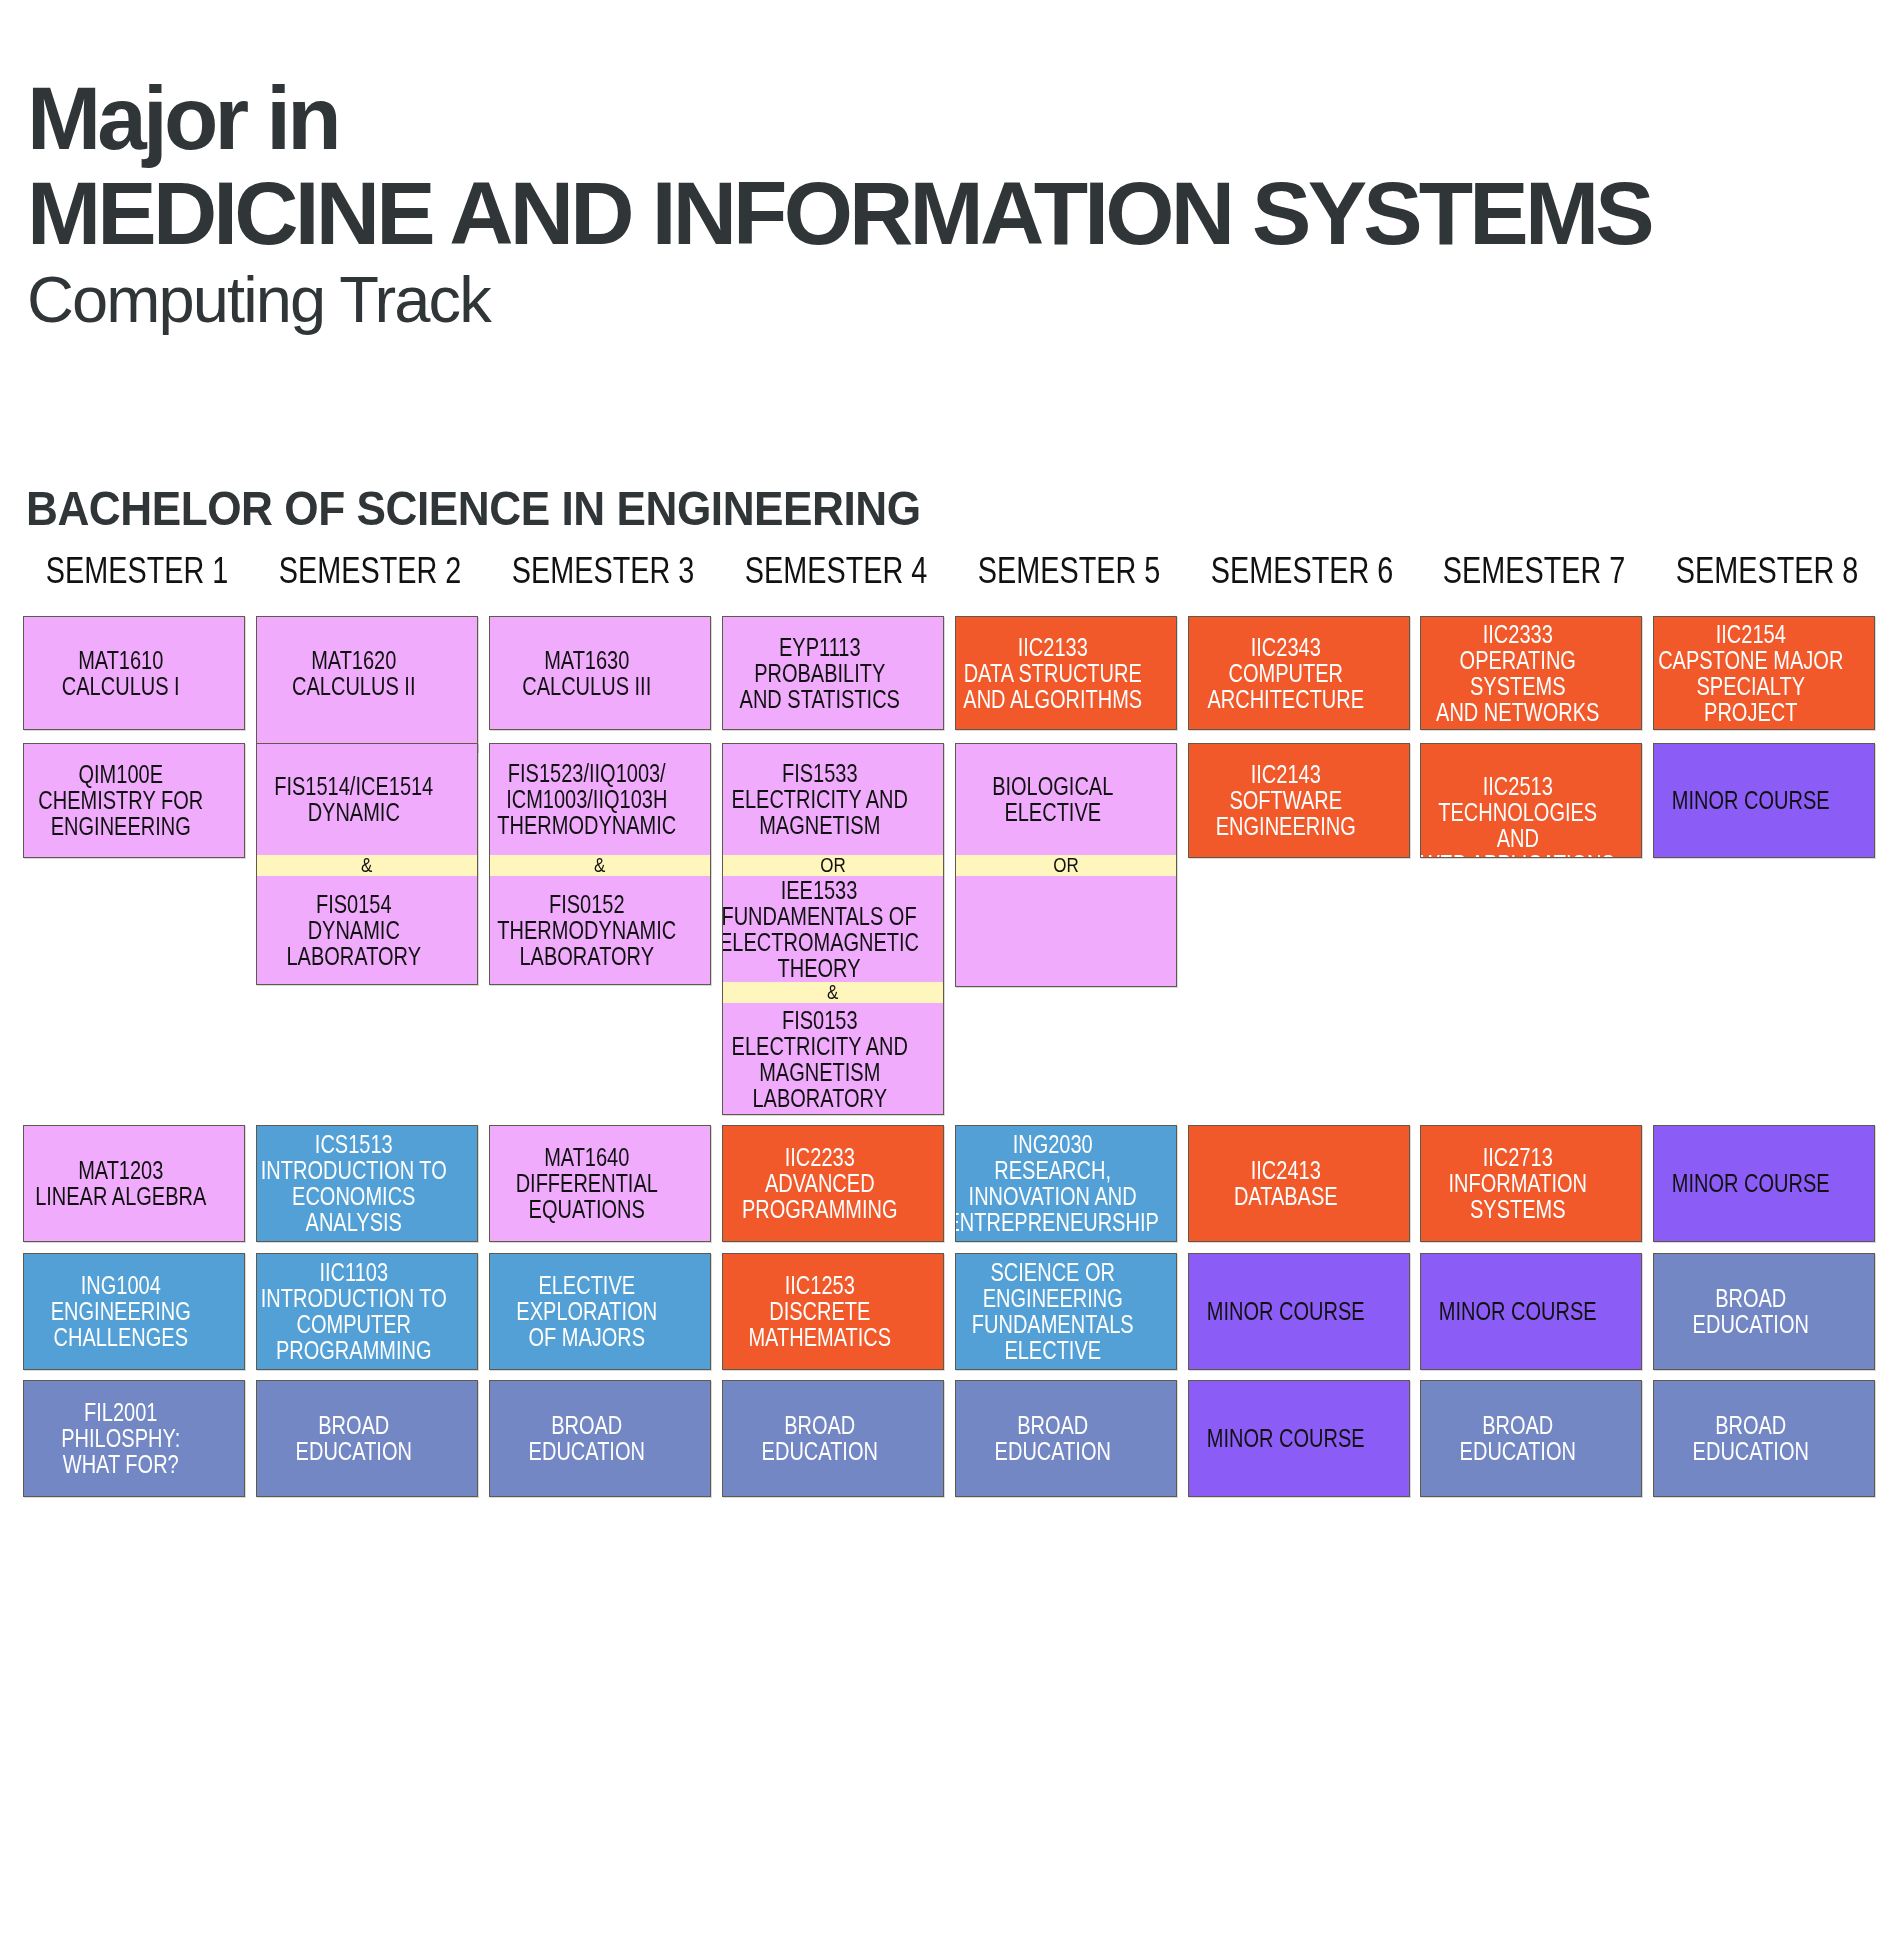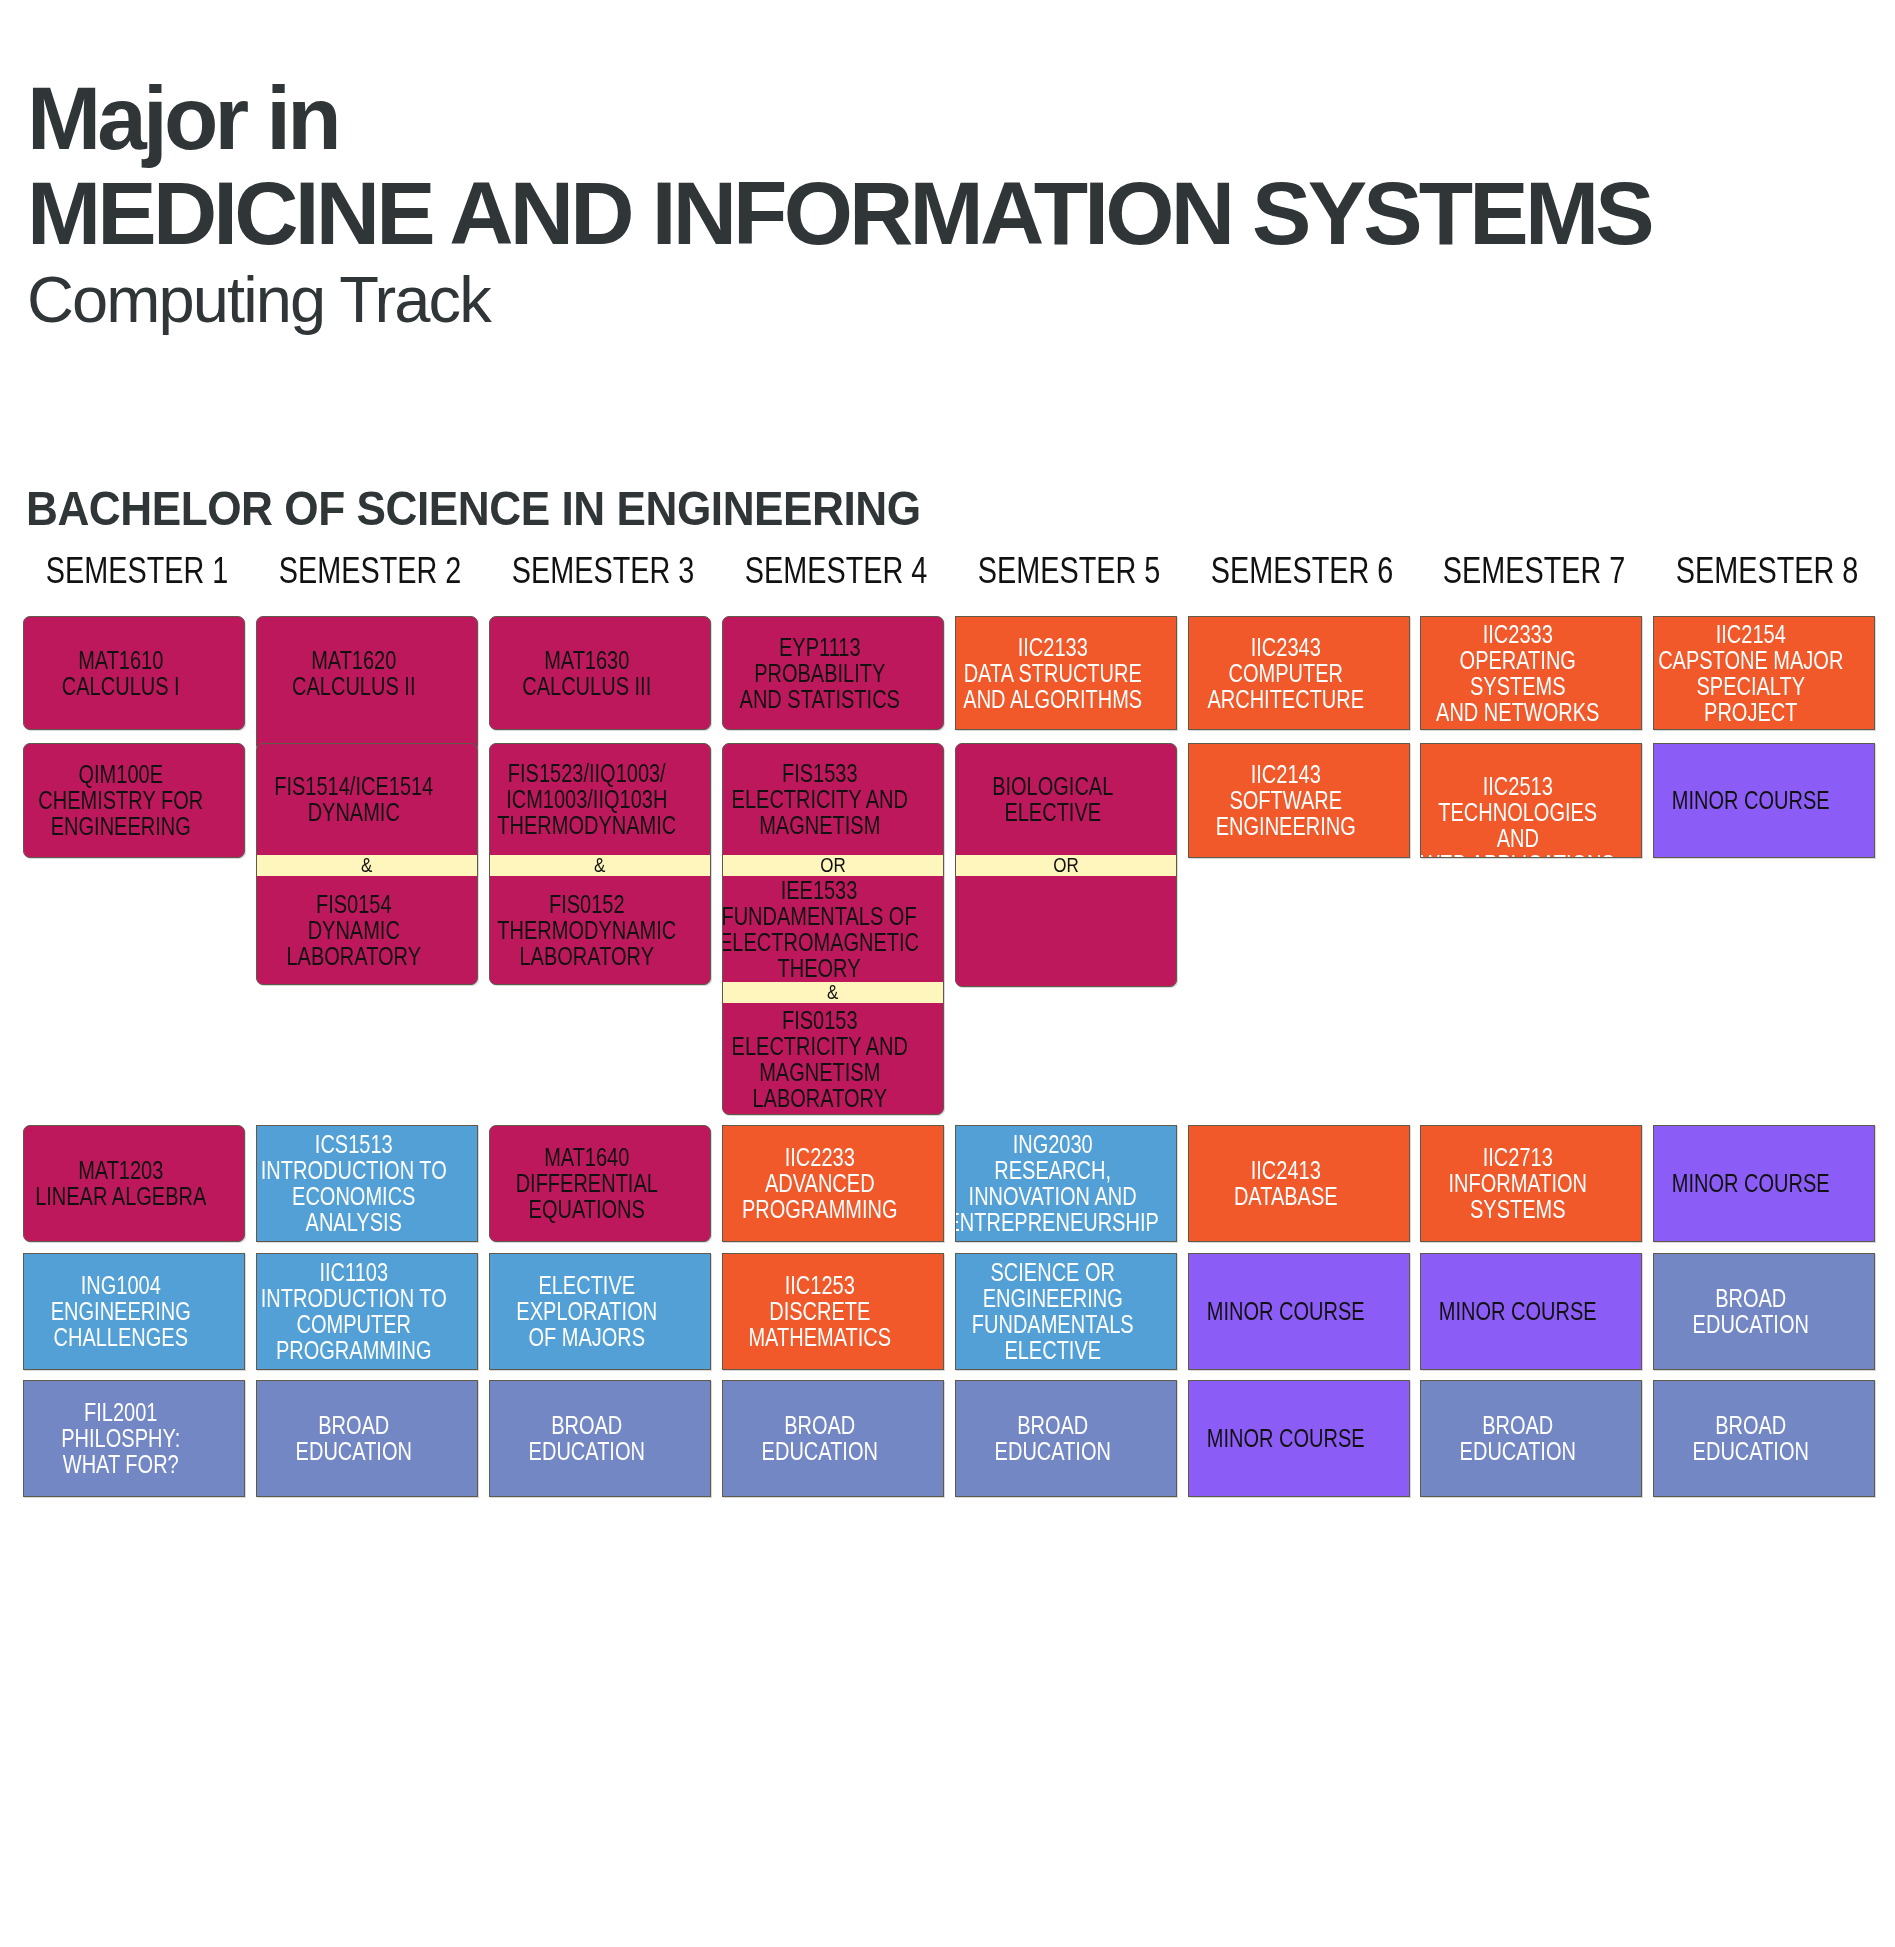--- a/index.html
+++ b/index.html
@@ -9,21 +9,21 @@
   .title-l2 { top:162px; font-size:89px; font-weight:bold; letter-spacing:-3.8px; }
   .title-l3 { top:262px; font-size:65px; font-weight:normal; letter-spacing:-1.9px; }
   .degree { position:absolute; left:26px; top:481px; font-size:48px; font-weight:bold; color:#303538; white-space:nowrap; letter-spacing:-0.5px; transform:scaleX(0.92); transform-origin:left top; }
   .sem-head { position:absolute; top:550px; width:222px; text-align:center; font-size:36px; color:#111; white-space:nowrap; }
   .sem-head span { display:inline-block; transform:scaleX(0.80); transform-origin:center; }
   .box { position:absolute; width:222px; box-sizing:border-box; border:1.4px solid #5f5a4a; box-shadow:1px 1px 0 rgba(0,0,0,0.15); overflow:hidden; }
   .cell { position:absolute; left:0; right:0; display:flex; align-items:center; justify-content:center; text-align:center; }
   .cell .txt { display:inline-block; font-size:25px; line-height:26px; transform:scaleX(0.80); white-space:pre-line; width:125%; margin-left:-12.5%; }
   .band { position:absolute; left:0; right:0; height:21px; background:#FFF6BE; display:flex; align-items:center; justify-content:center; }
   .band .txt { font-size:20px; line-height:21px; color:#111; transform:scaleX(0.85); display:inline-block; }
-  .yellow { background:#be185d;border-radius:7px; } .yellow .txt { color:#111; }
+  .yellow { background:#f0abfc; } .yellow .txt { color:#111; }
   .orange { background:#F1582A; } .orange .txt { color:#ffffff; }
   .blue { background:#52A0D6; } .blue .txt { color:#ffffff; }
   .lime { background:#8b5cf6;padding-left:24px; } .lime .txt { color:#111; }
   .purple { background:#7387C5; } .purple .txt { color:#ffffff; }
   .band .txt { color:#111 !important; }
 </style>
 </head>
 <body>
 
 <div class="title-l1">Major in</div>

